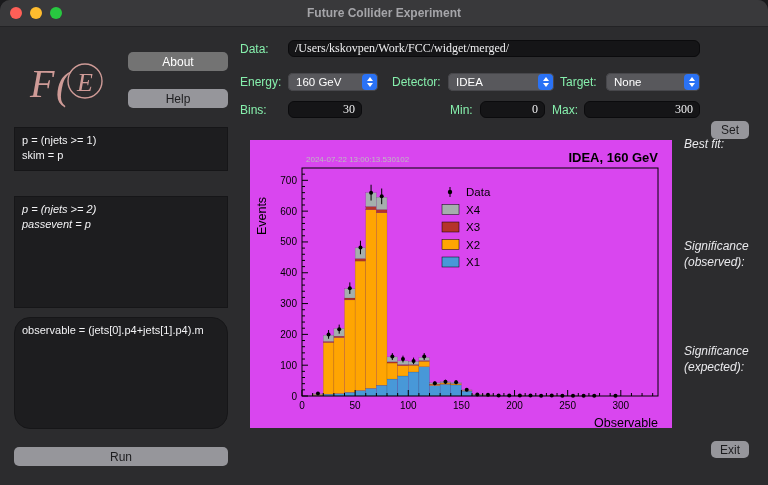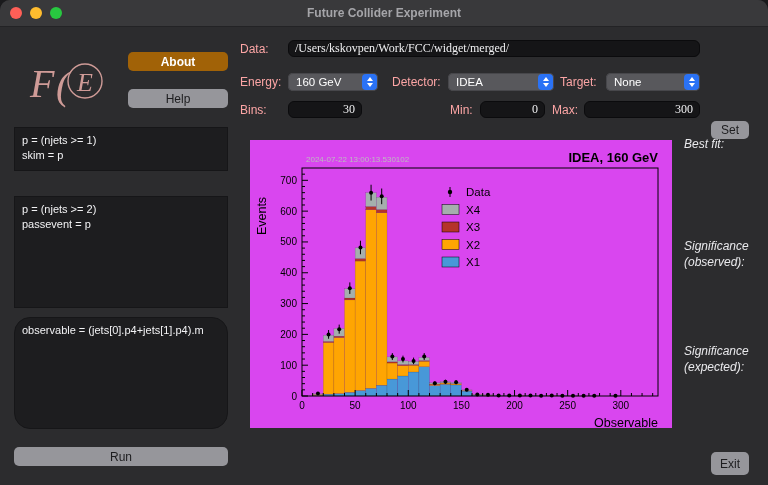--- a/index.html
+++ b/index.html
@@ -14,27 +14,27 @@
   }
   .lights{position:absolute;left:10px;top:7px;display:flex;gap:8px;}
   .light{width:12px;height:12px;border-radius:50%;display:inline-block;}
   .light.red{background:#ff5f57;}
   .light.yellow{background:#febc2e;}
   .light.green{background:#28c840;}
   .title{
     position:absolute;left:0;top:0;width:100%;height:26px;line-height:26px;
     text-align:center;color:#a5a5a9;font-size:12px;font-weight:700;
   }
-  .lbl{position:absolute;color:#fca5a5;font-size:12px;white-space:nowrap;}
+  .lbl{position:absolute;color:#86efac;font-size:12px;white-space:nowrap;}
   .btn{
     position:absolute;border:none;border-radius:5px;font-size:12px;
     font-family:"Liberation Sans",sans-serif;cursor:pointer;padding:0;
   }
   .btn.gray{background:#96969b;color:#1d1d1f;}
-  .btn.blue{background:#a16207;color:#ffffff;font-weight:bold;}
+  .btn.blue{background:#737373;color:#ffffff;}
   .entry{
     position:absolute;background:#151517;border:1px solid #0b0b0d;border-radius:6px;
     color:#f0f0f2;font-size:12px;font-family:Liberation Serif, serif;
     height:17px;padding:0 6px;box-sizing:border-box;outline:none;
   }
   .entry.num{text-align:right;}
   .codebox{
     position:absolute;background:#1d1d1f;border:1px solid #161618;margin:0;
     color:#f2f2f4;font-family:"Liberation Sans",sans-serif;font-size:11px;
     line-height:15px;padding:5px 7px;white-space:pre-wrap;box-sizing:border-box;
@@ -86,21 +86,21 @@
     <text x="28" y="49" font-size="40">(</text>
     <ellipse cx="57" cy="31" rx="17" ry="17" fill="none" stroke="#cf9b97" stroke-width="1.4"></ellipse>
     <text x="49" y="41" font-size="26">E</text>
   </svg>
 
   <button class="btn blue" style="left:128px;top:52px;width:100px;height:19px;">About</button>
   <button class="btn gray" style="left:128px;top:89px;width:100px;height:19px;">Help</button>
 
   <pre class="codebox" style="left:14px;top:127px;width:214px;height:44px;">p = (njets &gt;= 1)
 skim = p</pre>
-  <pre class="codebox" style="left:14px;top:196px;width:214px;height:112px;">p = (njets &gt;= 2)
+  <pre class="codebox" style="left:14px;top:196px;width:214px;height:112px;font-style:italic;">p = (njets &gt;= 2)
 passevent = p</pre>
   <pre class="codebox" style="left:14px;top:317px;width:214px;height:112px;border-radius:16px;">observable = (jets[0].p4+jets[1].p4).m</pre>
 
   <button class="btn gray" style="left:14px;top:447px;width:214px;height:19px;">Run</button>
 
   <span class="lbl" style="left:240px;top:42px;">Data:</span>
   <input class="entry" style="left: 288px; top: 40px; width: 412px;" value="/Users/kskovpen/Work/FCC/widget/merged/">
 
   <span class="lbl" style="left:240px;top:75px;">Energy:</span>
   <div class="dropdown" style="left:288px;top:73px;width:90px;">
@@ -378,15 +378,15 @@
         <text x="216" y="108.5" class="leg" text-anchor="start">X2</text>
         <rect x="192" y="117" width="17" height="10" fill="#4898d8" stroke="#000" stroke-width="0.5"></rect>
         <text x="216" y="126" class="leg" text-anchor="start">X1</text>
       </svg>
   </div>
 
   <div class="res" style="left:684px;top:136px;">Best fit:</div>
   <div class="res" style="left:684px;top:238px;">Significance (observed):</div>
   <div class="res" style="left:684px;top:343px;">Significance (expected):</div>
 
-  <button class="btn gray" style="left:711px;top:452px;width:38px;height:23px;">Exit</button>
+  <button class="btn gray" style="left:711px;top:441px;width:38px;height:17px;">Exit</button>
 
 </div>
 
 </body></html>

